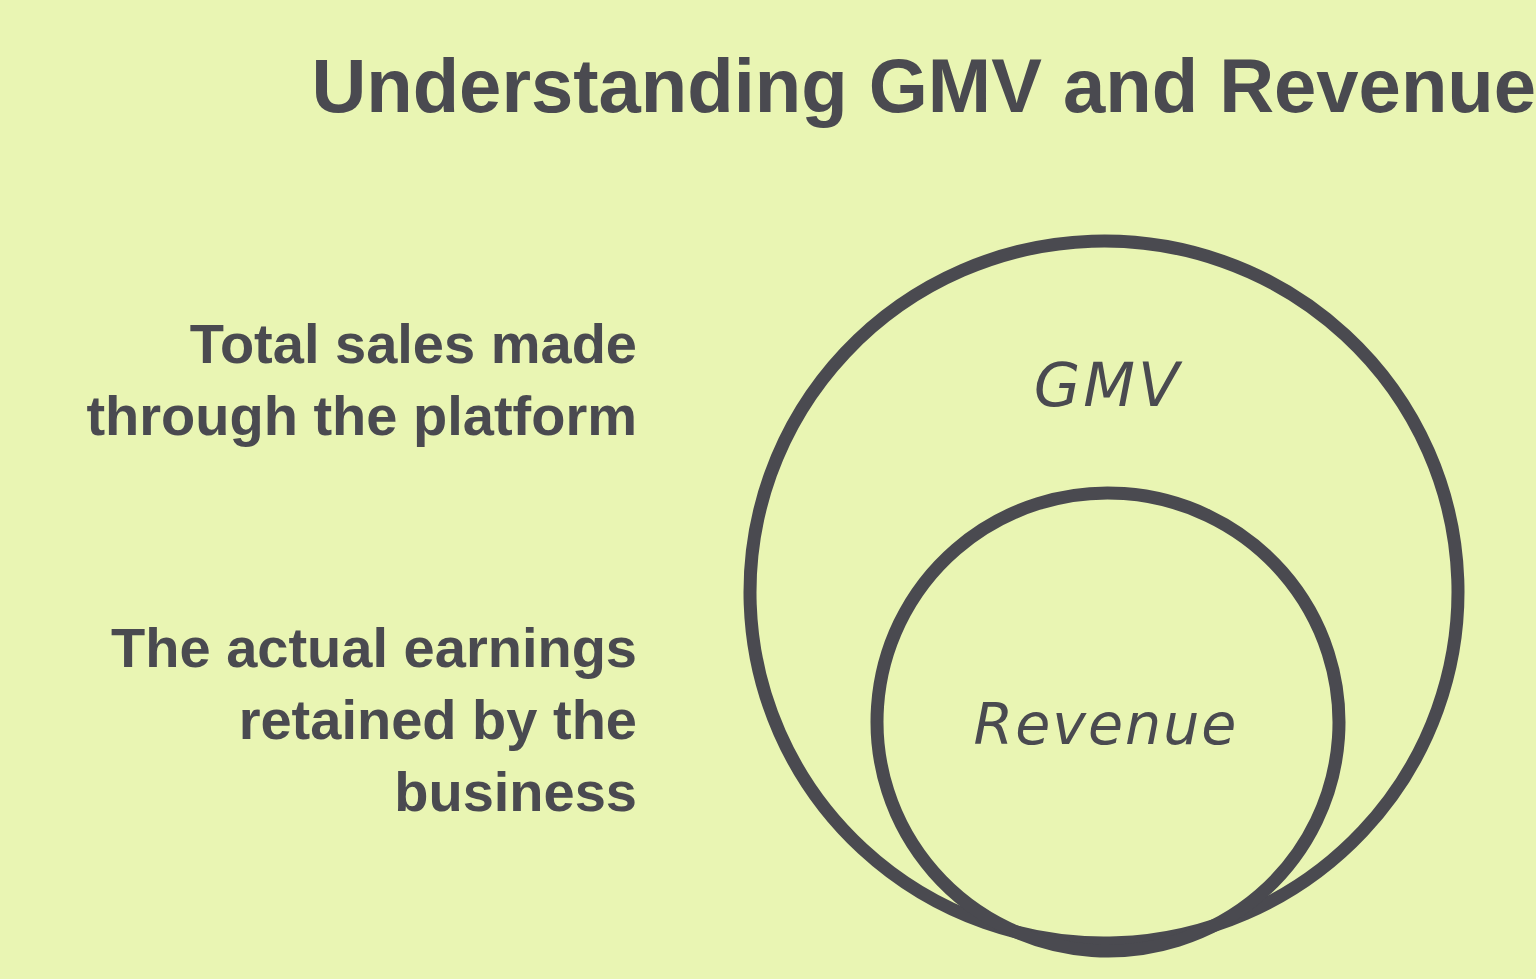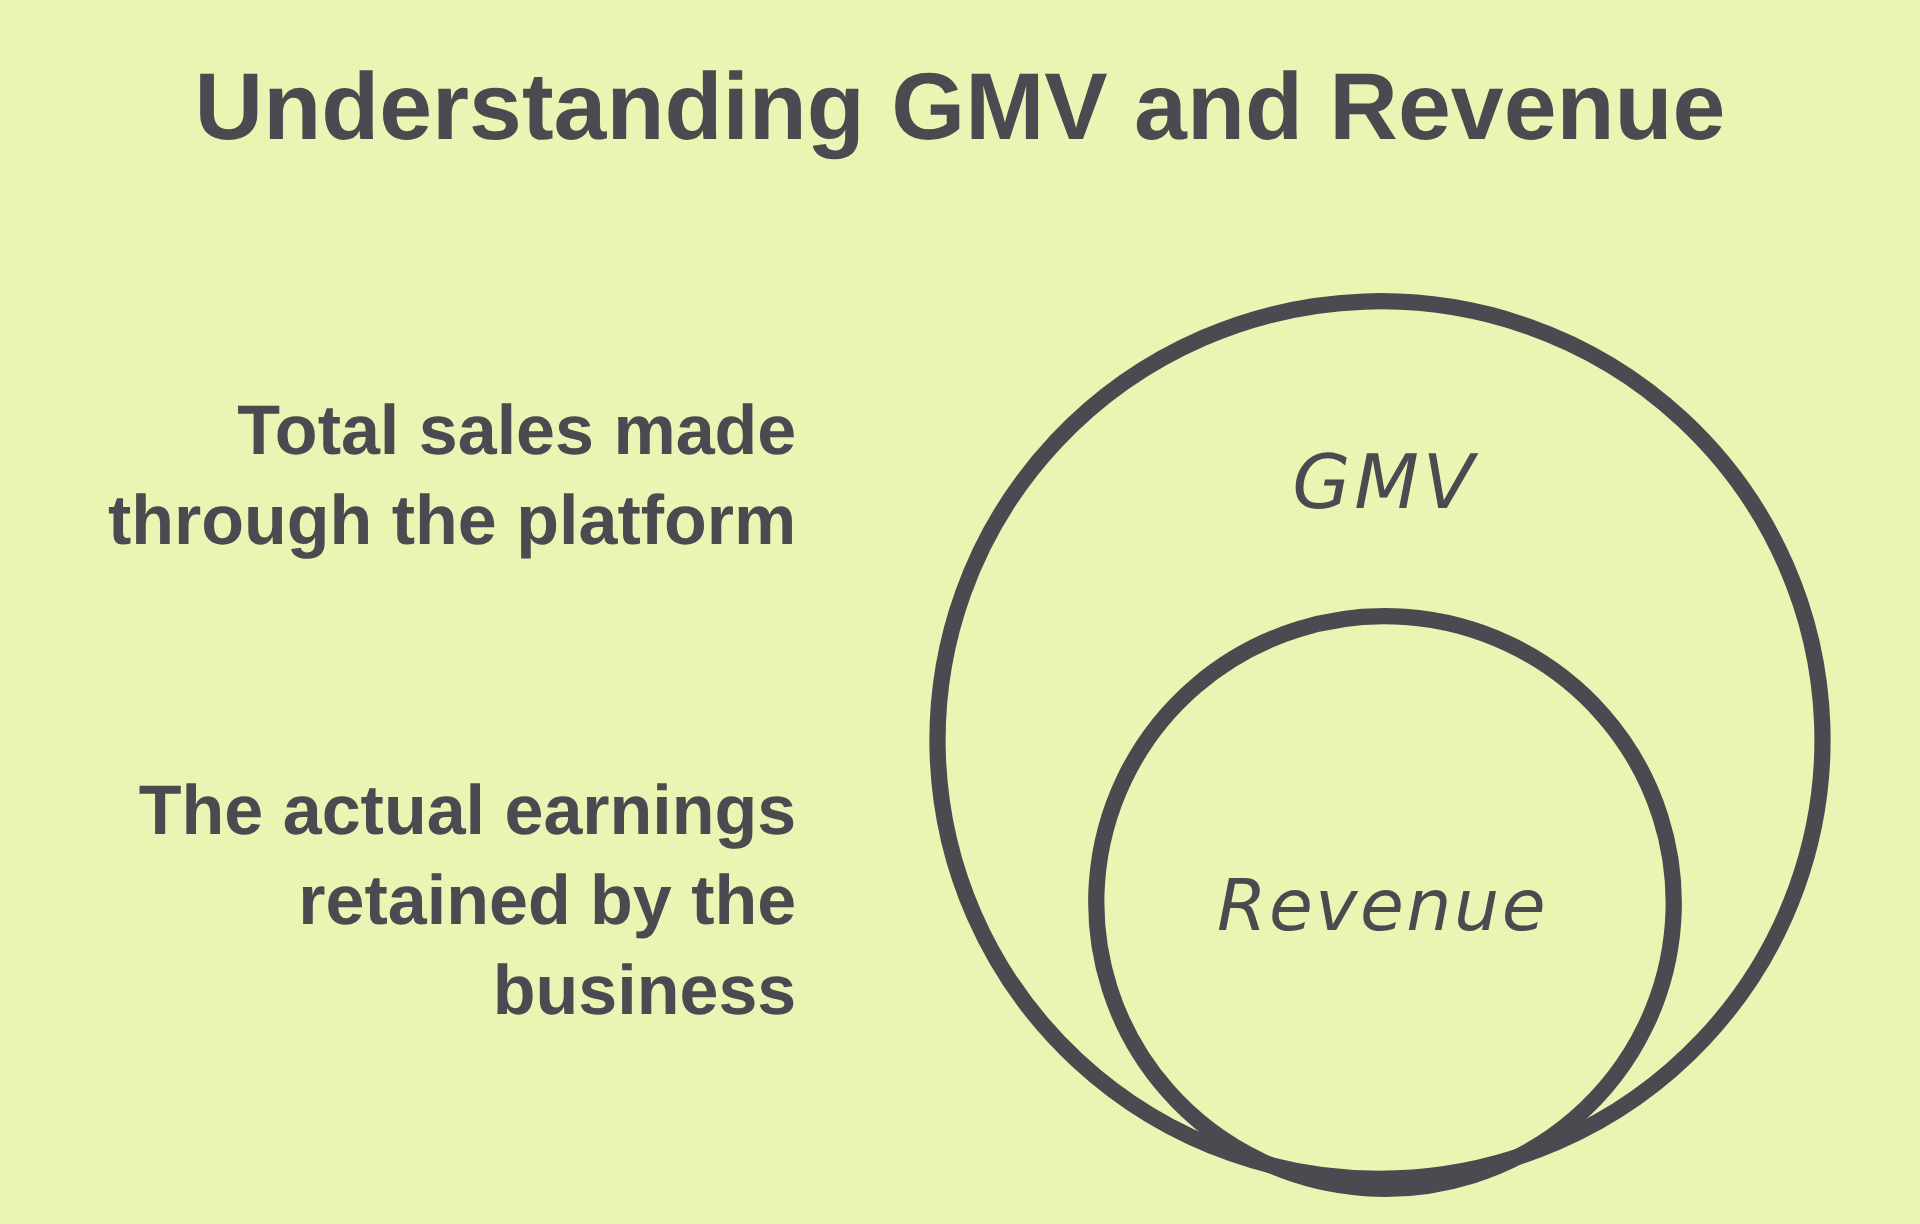--- a/index.html
+++ b/index.html
@@ -22,21 +22,21 @@
     position: relative;
     width: 1536px;
     height: 979px;
   }
   .title {
     position: absolute;
     top: 40px;
     left: 0;
     width: 100%;
     margin: 0;
-    text-align: center;
+    text-align: right;
     font-size: 76px;
     line-height: 1.2;
     font-weight: bold;
     color: var(--ink);
     letter-spacing: 0px;
   }
   .desc {
     position: absolute;
     right: 899px;
     width: 700px;

